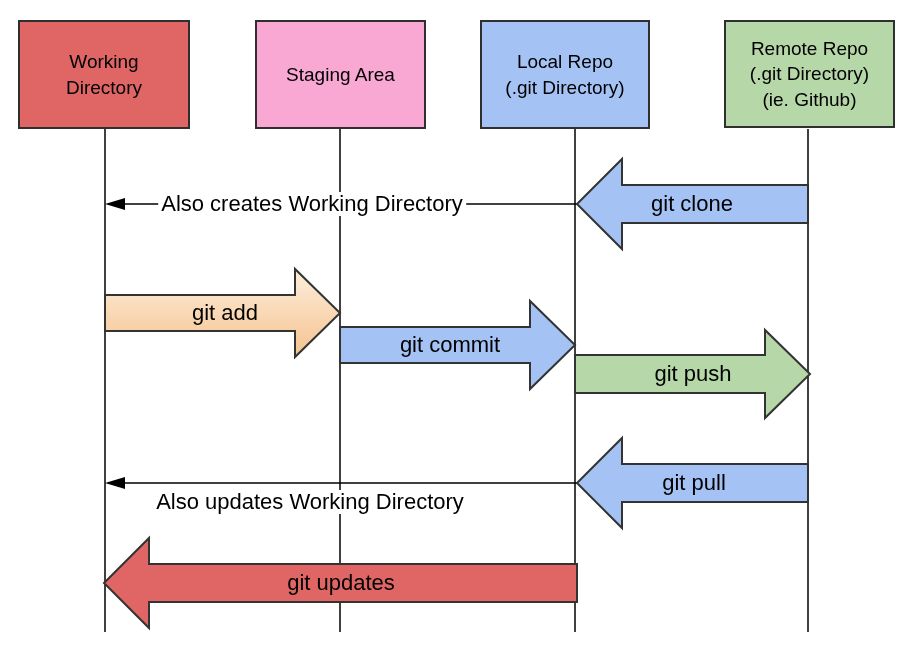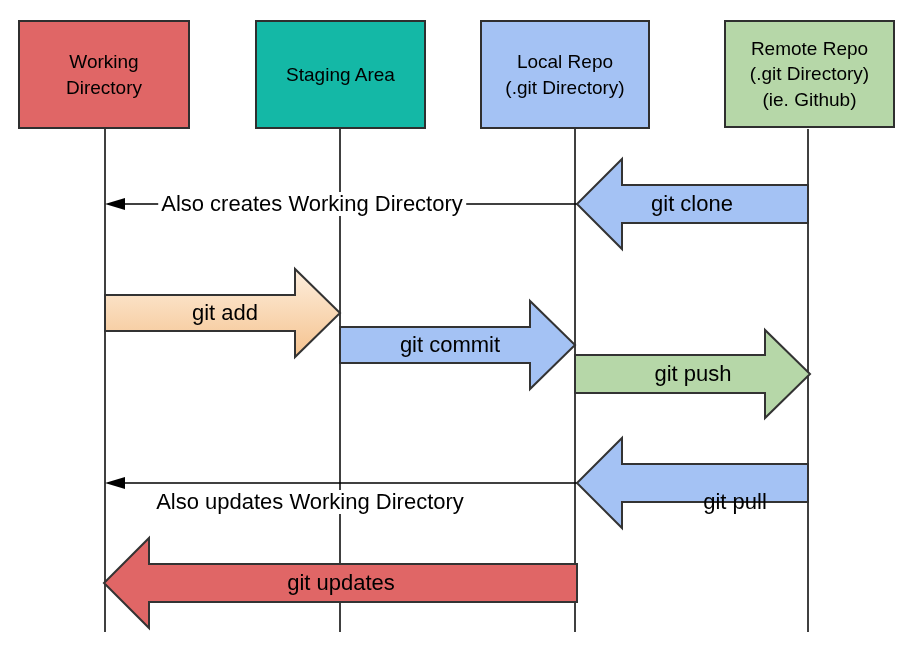--- a/index.html
+++ b/index.html
@@ -7,21 +7,21 @@
     position:relative;width:915px;height:657px;background:#ffffff;
     font-family:"Liberation Sans",sans-serif;color:#000;overflow:hidden;
   }
   svg.layer{position:absolute;left:0;top:0;width:915px;height:657px;}
   .node{
     position:absolute;display:flex;align-items:center;justify-content:center;
     text-align:center;border:2px solid #2f2f2f;font-size:19px;line-height:1.32;
     white-space:pre-line;box-sizing:border-box;
   }
   .node-red{background:#e06666;}
-  .node-orange{background:#14b8a6;}
+  .node-orange{background:#f9a8d4;}
   .node-blue{background:#a4c2f4;}
   .node-green{background:#b6d7a8;}
   .label{
     position:absolute;transform:translate(-50%,-50%);
     font-size:22px;white-space:nowrap;line-height:1;
   }
   .label.on-line{background:#ffffff;padding:1px 3px;}
 </style>
 </head>
 <body>
@@ -74,19 +74,19 @@
   <div class="node node-green" style="left:724px;top:20px;width:171px;height:108px;">
     <span>Remote Repo
 (.git Directory)
 (ie. Github)</span>
   </div>
 
   <div class="label" style="left:692px;top:204px;">git clone</div>
   <div class="label" style="left:225px;top:313px;">git add</div>
   <div class="label" style="left:450px;top:345px;">git commit</div>
   <div class="label" style="left:693px;top:374px;">git push</div>
-  <div class="label" style="left:694px;top:502px;margin-left:41px;">git pull</div>
+  <div class="label" style="left:694px;top:483px;">git pull</div>
   <div class="label" style="left:341px;top:583px;">git updates</div>
 
   <div class="label on-line" style="left:312px;top:204px;">Also creates Working Directory</div>
   <div class="label on-line" style="left:310px;top:502px;">Also updates Working Directory</div>
 
 </div>
 
 </body></html>

